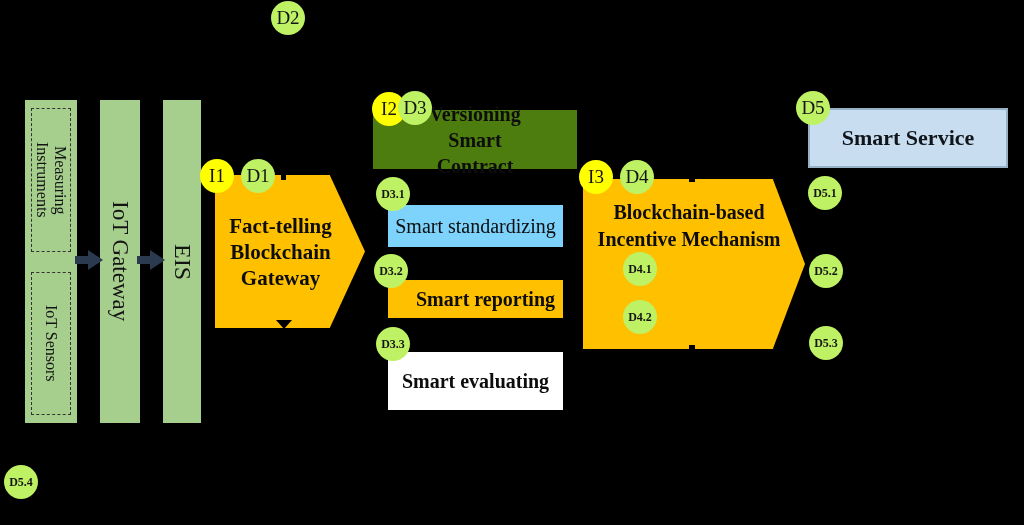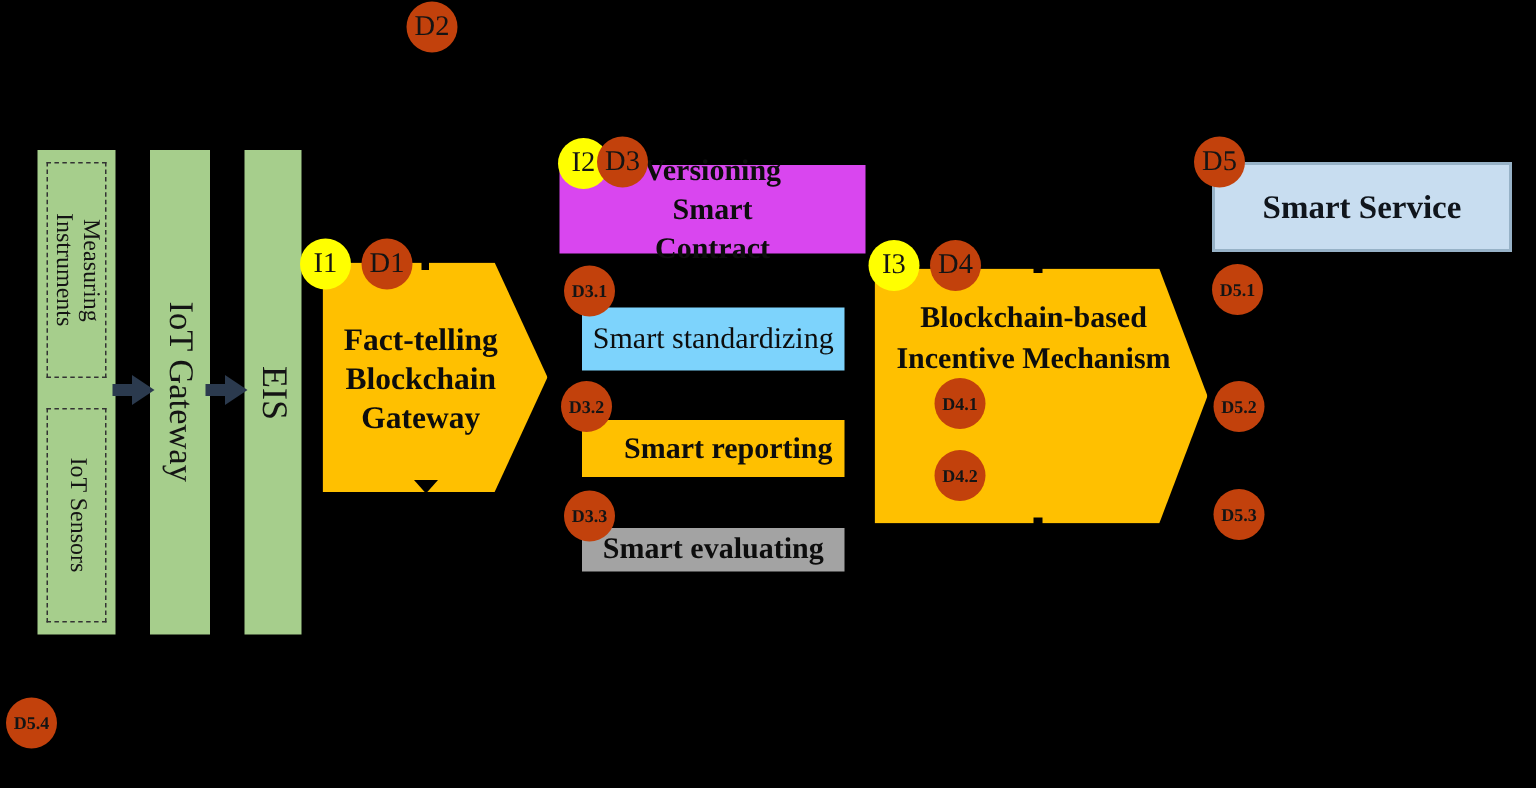--- a/index.html
+++ b/index.html
@@ -38,45 +38,45 @@
         clip-path:polygon(0 0, 76.5% 0, 100% 50%, 76.5% 100%, 0 100%);
         display:flex; align-items:center; }
   .p1-text { width:100%; padding:0 24px 0 5px; text-align:center;
              font-weight:bold; font-size:21px; line-height:26px; }
   .p2 { left:583px; top:179px; width:222px; height:170px;
         clip-path:polygon(0 0, 85.5% 0, 100% 50%, 85.5% 100%, 0 100%); }
   .p2-text { position:absolute; top:20px; left:0; width:212px; text-align:center;
              font-weight:bold; font-size:20px; line-height:27px;font-family:Liberation Serif, serif; }
   
   .box { position:absolute; display:flex; align-items:center; justify-content:center; text-align:center; }
-  .versioning { left:373px; top:110px; width:204px; height:59px; background:#d946ef;
+  .versioning { left:373px; top:110px; width:204px; height:59px; background:#4d7c0f;
                 font-weight:bold; font-size:20px; line-height:26px; padding:0 41px; }
   .step  { left:388px; width:175px; font-size:20px; }
   .step1 { top:205px; height:42px; background:#7dd3fc; }
   .step2 { top:280px; height:38px; background:#FFC000; font-weight:bold;padding-left:20px; }
-  .step3 { top:352px; height:29px; background:#a3a3a3; font-weight:bold; }
+  .step3 { top:352px; height:58px; background:#ffffff; font-weight:bold; }
   .inner-box { left:640px; width:123px; background:#FCE493; border:2px solid #111;
                font-size:20px; }
   .fact-index { top:263px; height:32px; }
   .esg-report { top:303px; height:34px; }
   .service { left:808px; top:108px; width:200px; height:60px; background:#C8DDF0;
              border:2px solid #97B2C7; font-weight:bold; font-size:22px; color:#10151c;text-align:right; }
   
   .stub { position:absolute; background:#000; }
   .stub-a { left:281px; top:170px; width:5px; height:10px; }
   .stub-b { left:276px; top:320px; width:0; height:0; background:none;
             border-left:8px solid transparent; border-right:8px solid transparent; border-top:9px solid #000; }
   .stub-c { left:689px; top:174px; width:6px; height:8px; }
   .stub-d { left:689px; top:345px; width:6px; height:7px; }
   
   .badge { position:absolute; border-radius:50%;
            display:flex; align-items:center; justify-content:center; color:#141414; }
   .badge-lg { width:34px; height:34px; font-size:19px; }
   .badge-sm { width:34px; height:34px; font-size:12px; font-weight:bold; }
-  .purple { background:#c2410c; }
+  .purple { background:#bef264; }
   .yellow { background:#FFFF00; }
   .b-d2 { left:271px; top:1px; }
   .b-i1 { left:200px; top:159px; }
   .b-d1 { left:241px; top:159px; }
   .b-i2 { left:372px; top:92px; }
   .b-d3 { left:398px; top:91px; }
   .b-d31 { left:376px; top:177px; }
   .b-d32 { left:374px; top:254px; }
   .b-d33 { left:376px; top:327px; }
   .b-i3 { left:579px; top:160px; }

